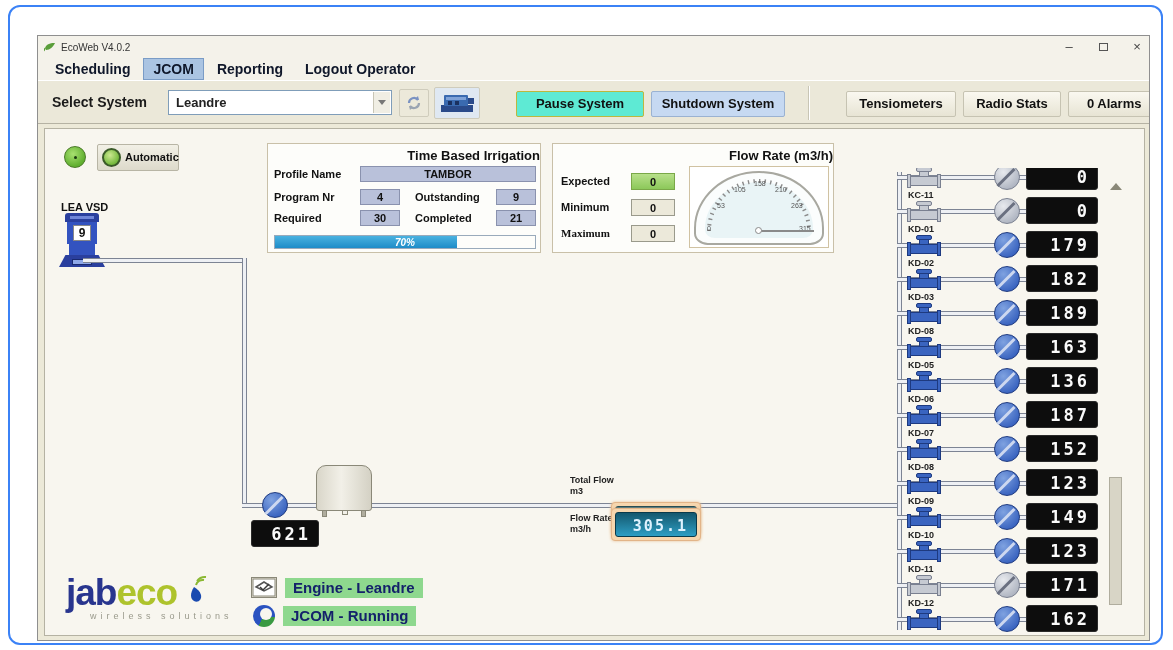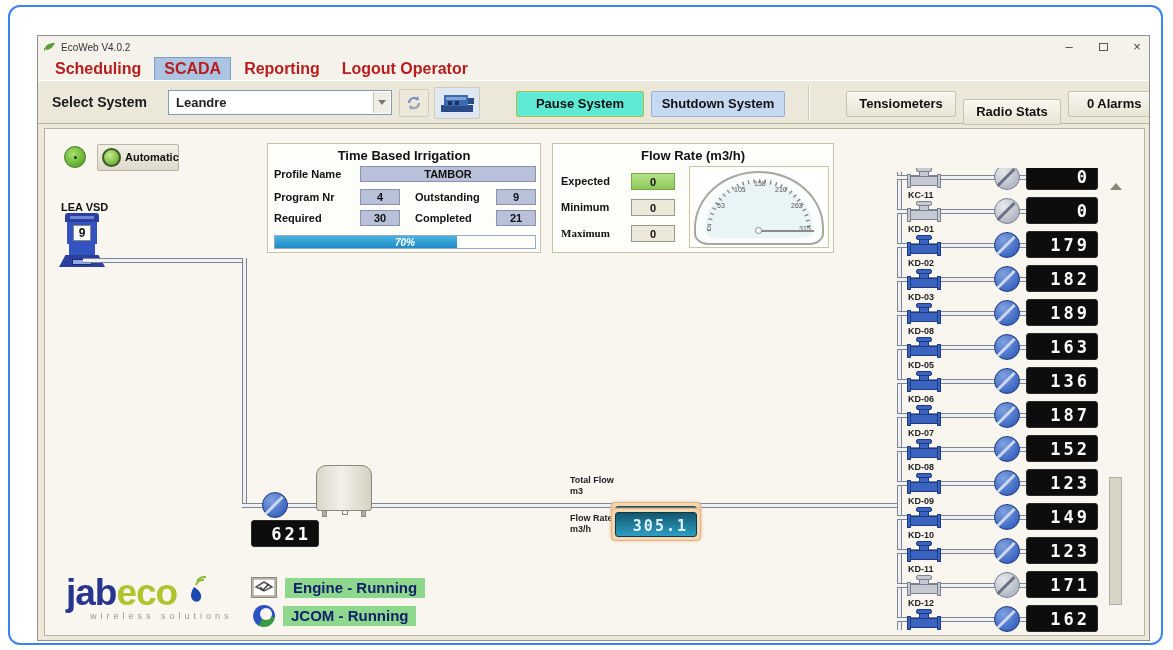--- a/index.html
+++ b/index.html
@@ -7,21 +7,21 @@
   #stage{position:relative;width:1173px;height:650px;background:#fff;overflow:hidden;}
   .card{position:absolute;left:8px;top:5px;width:1155px;height:640px;border:2px solid #3b82f6;border-radius:12px;background:#fff;}
   .appwin{position:absolute;left:27px;top:28px;width:1113px;height:606px;background:#ece9d8;border:1px solid #8f8f8f;overflow:hidden;}
   
   .titlebar{position:absolute;left:0;top:0;width:100%;height:22px;background:#f4f2ea;display:flex;align-items:center;padding-left:6px;}
   .apptitle{font-size:10px;color:#333;margin-left:5px;}
   .wctl{position:absolute;top:3px;width:26px;height:17px;text-align:center;font-size:13px;color:#444;line-height:16px;cursor:default;}
   .maxbox{display:inline-block;width:9px;height:8px;border:1px solid #555;margin-top:4px;}
   
   .menubar{position:absolute;left:0;top:22px;width:100%;height:22px;background:#f4f2ea;display:flex;align-items:center;padding-left:8px;}
-  .menuitem{font-size:16px;font-weight:bold;color:#b91c1c;padding:2px 9px;margin-right:4px;text-align:center;}
+  .menuitem{font-size:14px;font-weight:bold;color:#0f172a;padding:2px 9px;margin-right:4px;text-align:center;}
   .menuitem.active{background:#aac4e2;border:1px solid #7a9cc6;}
   
   .toolbar{position:absolute;left:0;top:44px;width:100%;height:44px;background:#ebe8d9;border-top:1px solid #fff;border-bottom:1px solid #b5b2a3;}
   .ts-label{position:absolute;left:14px;top:13px;font-size:14px;font-weight:bold;color:#1a1a1a;}
   .dropdown{position:absolute;left:130px;top:9px;width:224px;height:25px;background:#fff;border:1px solid #7f9db9;font-size:13px;font-weight:bold;color:#222;line-height:23px;padding-left:7px;}
   .dd-btn{position:absolute;right:1px;top:1px;width:17px;height:21px;background:#f0eee4;border-left:1px solid #c8c5b5;}
   .dd-arrow{position:absolute;left:4px;top:8px;width:0;height:0;border-left:4px solid transparent;border-right:4px solid transparent;border-top:5px solid #777;}
   .iconbtn{position:absolute;background:#ece9da;border:1px solid #cfccbc;border-radius:2px;display:flex;align-items:center;justify-content:center;}
   .btn{position:absolute;top:10px;height:26px;font-size:13px;font-weight:bold;color:#111;text-align:center;border-radius:2px;}
   .btn-pause{left:478px;width:128px;background:#5eead4;border:1px solid #bdb73e;line-height:24px;}
@@ -44,21 +44,21 @@
   .pump .head{position:absolute;left:8px;top:9px;width:30px;height:22px;background:#3353c0;}
   .pump .val{position:absolute;left:14px;top:12px;width:18px;height:16px;background:#fff;border:1px solid #888;font-size:12px;font-weight:bold;color:#111;text-align:center;line-height:14px;}
   .pump .neck{position:absolute;left:10px;top:31px;width:26px;height:11px;background:#3353c0;}
   .pump .base{position:absolute;left:0;top:42px;width:46px;height:12px;background:#2a3f9e;clip-path:polygon(0 100%,14% 0,86% 0,100% 100%);}
   .pump .baseled{position:absolute;left:13px;top:46px;width:20px;height:6px;background:#8fa8e8;border:1px solid #1a2a70;}
   
   .pipe-h{position:absolute;height:5px;background:#eef0f4;border-top:1px solid #7d8494;border-bottom:1px solid #7d8494;}
   .pipe-v{position:absolute;width:5px;background:#eef0f4;border-left:1px solid #7d8494;border-right:1px solid #7d8494;}
   
   .panel{position:absolute;background:#fdfdfa;border:1px solid #c9c0a8;}
-  .panel .ptitle{position:absolute;left:0;top:4px;width:100%;text-align:center;font-size:13px;font-weight:bold;color:#111;}
+  .panel .ptitle{position:absolute;left:0;top:4px;width:100%;text-align:right;font-size:13px;font-weight:bold;color:#111;}
   .flbl{position:absolute;font-size:11px;font-weight:bold;color:#111;}
   .fval{position:absolute;background:#b9c1da;border:1px solid #8a92ae;font-size:11px;font-weight:bold;color:#111;text-align:center;}
   .fval2{position:absolute;background:#ece9da;border:1px solid #9a9a8c;font-size:11px;font-weight:bold;color:#111;text-align:center;}
   .fval2.green{background:linear-gradient(#b8e08a,#8cc85a);border:1px solid #7aa848;}
   .pbar{position:absolute;left:6px;top:91px;width:262px;height:14px;background:#fdfdfa;border:1px solid #9ab;}
   .pfill{position:absolute;left:0;top:0;height:100%;background:linear-gradient(#4ab2e0,#1e8cc8);}
   .ptext{position:absolute;width:100%;text-align:center;font-size:10px;font-weight:bold;color:#fff;top:1px;font-style:italic;}
   
   .gaugebox{position:absolute;left:136px;top:22px;width:140px;height:82px;border:1px solid #d0c2a2;background:#fff;}
   .gauge{position:absolute;left:4px;top:4px;width:130px;height:74px;border:2px solid #a8a8a0;border-radius:66px 66px 14px 14px/58px 58px 12px 12px;background:#fbfdfd;}
@@ -126,21 +126,21 @@
             <path d="M1 6 L0 9" stroke="#5a9e3a" stroke-width="1.2" fill="none"></path>
           </svg>
      <span class="apptitle">EcoWeb V4.0.2</span>
      <span class="wctl" style="left:1018px;">–</span>
      <span class="wctl" style="left:1052px;"><span class="maxbox"></span></span>
      <span class="wctl" style="left:1086px;">×</span>
    </div>
 
    <div class="menubar">
      <span class="menuitem">Scheduling</span>
-     <span class="menuitem active">SCADA</span>
+     <span class="menuitem active">JCOM</span>
      <span class="menuitem">Reporting</span>
      <span class="menuitem">Logout Operator</span>
    </div>
 
    <div class="toolbar">
      <span class="ts-label">Select System</span>
      <div class="dropdown">
        <span>Leandre</span>
        <span class="dd-btn">
               <span class="dd-arrow"></span>
@@ -161,21 +161,21 @@
               <rect x="7" y="6" width="20" height="3" fill="#7fa2d8"></rect>
               <rect x="29" y="7" width="6" height="6" fill="#2a4a8a"></rect>
               <rect x="9" y="10" width="4" height="4" fill="#1a3060"></rect>
               <rect x="16" y="10" width="4" height="4" fill="#1a3060"></rect>
             </svg>
      </div>
      <div class="btn btn-pause">Pause System</div>
      <div class="btn btn-shutdown">Shutdown System</div>
      <div class="tsep" style="left:770px;"></div>
      <div class="btn btn-beige" style="left:808px;width:110px;">Tensiometers</div>
-     <div class="btn btn-beige" style="left:925px;width:98px;margin-top:8px;">Radio Stats</div>
+     <div class="btn btn-beige" style="left:925px;width:98px;">Radio Stats</div>
      <div class="btn btn-beige" style="left:1030px;width:120px;text-align:left;padding-left:18px;">0 Alarms</div>
    </div>
 
    <div class="mainpanel">
 
      <div class="led" style="left:19px;top:17px;"></div>
      <div class="btn-auto">
        <span class="aled"></span>
        <span class="albl">Automatic</span>
      </div>
@@ -460,21 +460,21 @@
        <div class="logosub">wireless solutions</div>
      </div>
      <div class="statusrow" style="left:206px;top:448px;">
        <div class="engicon">
          <svg width="24" height="19" viewBox="0 0 24 19">
                 <rect x="1" y="1" width="22" height="17" fill="#fff" stroke="#8a8878"></rect>
                 <path d="M4 9 L12 4 L20 9 L12 13 Z" fill="none" stroke="#555" stroke-width="1.5"></path>
                 <path d="M8 9 l3 3 6-6" stroke="#3a3a3a" stroke-width="1.5" fill="none"></path>
               </svg>
        </div>
-       <span class="statustxt">Engine - Running</span>
+       <span class="statustxt">Engine - Leandre</span>
      </div>
      <div class="statusrow" style="left:208px;top:476px;">
        <div class="jcomicon"></div>
        <span class="statustxt">JCOM - Running</span>
      </div>
 
    </div>
   </div>
  </div>
 </div>

